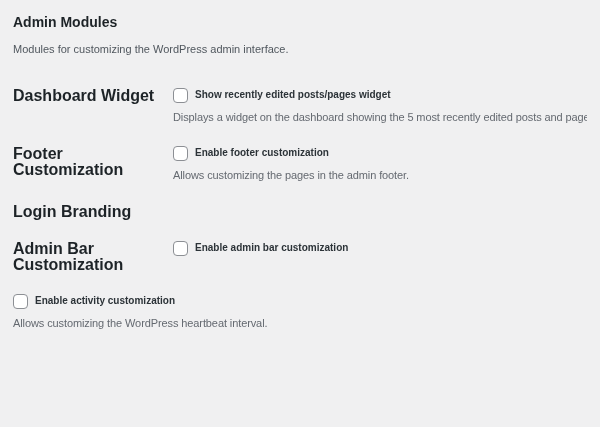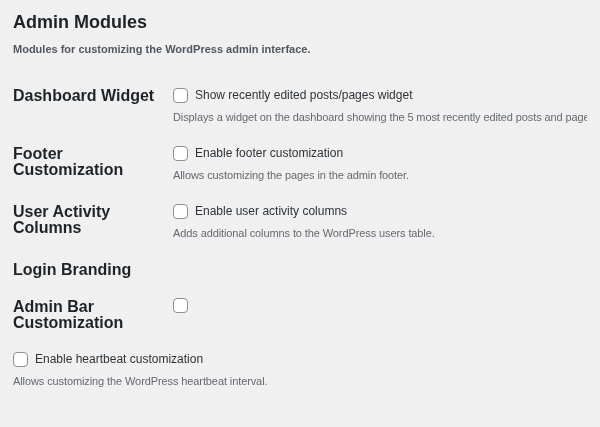--- a/index.html
+++ b/index.html
@@ -11,29 +11,29 @@
     height: 427px;
     background: var(--bg, #f0f0f1);
     font-family: "Liberation Sans", sans-serif;
     overflow: hidden;
     box-sizing: border-box;
   }
   .page {
     padding: 14px 13px 0 13px;
   }
   .section-title {
-    font-size: 18px;
+    font-size: 14px;
     font-weight: 700;
     color: var(--title, #1d2327);
     line-height: 16px;
     margin: 0;
   }
   .section-subtitle {
     font-size: 11px;
-    font-weight: 700;
+    font-weight: 400;
     color: var(--subtitle, #50575e);
     line-height: 13px;
     margin: 13px 0 18px 0;
   }
   .modules-table {
     margin-top: 31px;
   }
   .module-row {
     display: flex;
     align-items: flex-start;
@@ -64,23 +64,24 @@
     width: 15px;
     height: 15px;
     margin: 0;
     border: 1px solid var(--cb-border, #8c8f94);
     border-radius: 4px;
     background: var(--cb-fill, #ffffff);
     flex-shrink: 0;
     cursor: pointer;
   }
   .cb-text {
-    font-size: 12px;
+    font-size: 10px;
     color: var(--cb-label, #2c3338);
     line-height: 16px;
+    font-weight: bold;
   }
   .module-desc {
     margin: 7px 0 0 0;
     font-size: 11px;
     letter-spacing: -0.1px;
     color: var(--desc, #646970);
     line-height: 15px;
     white-space: nowrap;
     overflow: hidden;
   }
@@ -108,47 +109,38 @@
     <div class="module-label">Footer Customization</div>
     <div class="module-control">
       <label class="cb-row">
         <input type="checkbox" style="">
         <span class="cb-text">Enable footer customization</span>
       </label>
       <p class="module-desc">Allows customizing the pages in the admin footer.</p>
     </div>
   </div>
 
-  <div class="module-row">
-    <div class="module-label">User Activity Columns</div>
-    <div class="module-control">
-      <label class="cb-row">
-        <input type="checkbox" style="">
-        <span class="cb-text">Enable user activity columns</span>
-      </label>
-      <p class="module-desc">Adds additional columns to the WordPress users table.</p>
-    </div>
-  </div>
 
   <div class="module-row">
     <div class="module-label">Login Branding</div>
   </div>
 
   <div class="module-row">
     <div class="module-label">Admin Bar Customization</div>
     <div class="module-control">
       <label class="cb-row">
         <input type="checkbox" style="">
+        <span class="cb-text">Enable admin bar customization</span>
       </label>
     </div>
   </div>
 
   <div class="module-row">
     <div class="module-control">
       <label class="cb-row">
         <input type="checkbox" style="">
-        <span class="cb-text">Enable heartbeat customization</span>
+        <span class="cb-text">Enable activity customization</span>
       </label>
       <p class="module-desc">Allows customizing the WordPress heartbeat interval.</p>
     </div>
   </div>
 </div>
 </div>
 
 </body></html>

